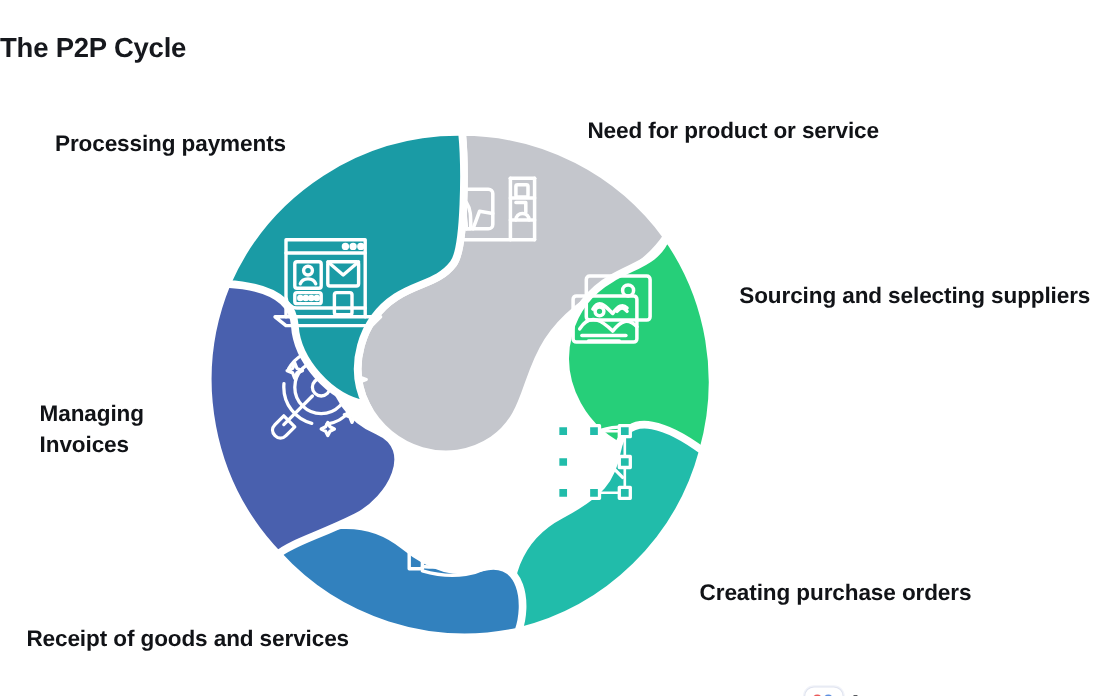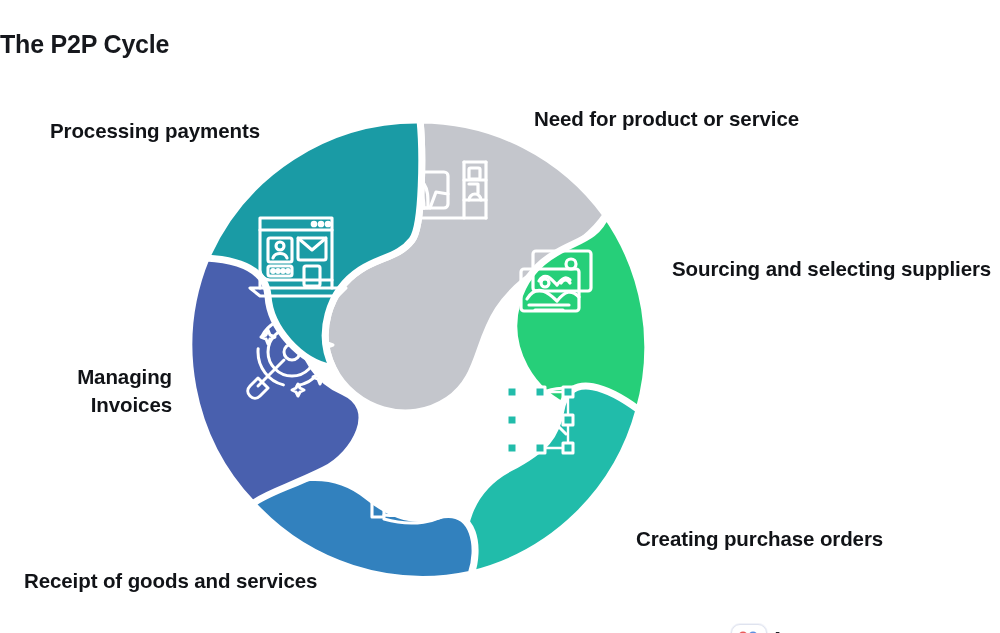--- a/index.html
+++ b/index.html
@@ -37,21 +37,21 @@
     font-size: 20.5px;
     font-weight: bold;
     color: #111317;
     line-height: 1.38;
     letter-spacing: -0.1px;
   }
   #label-need      { left: 534px; top: 105px;  width: 330px; text-align: left; }
   #label-sourcing  { left: 648px; top: 255px;  width: 330px; text-align: left; margin-left: 24px; }
   #label-creating  { left: 612px; top: 525px;  width: 330px; text-align: left; margin-left: 24px; }
   #label-receipt   { left: 24px;  top: 567px;  width: 306px; text-align: left; }
-  #label-managing  { left: 14px;  top: 363px;  width: 158px; text-align: right; }
+  #label-managing  { left: 36px;  top: 363px;  width: 158px; text-align: left; }
   #label-processing{ left: 24px;  top: 117px;  width: 236px; text-align: right; }
 
   #logo {
     position: absolute;
     left: 731px;
     top: 624px;
     display: flex;
     align-items: center;
     gap: 7px;
   }

